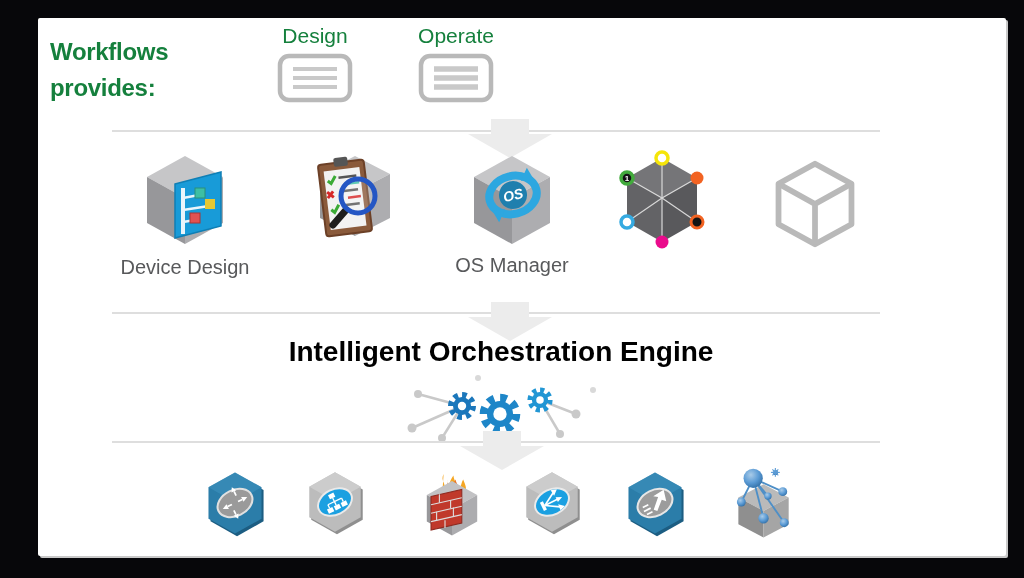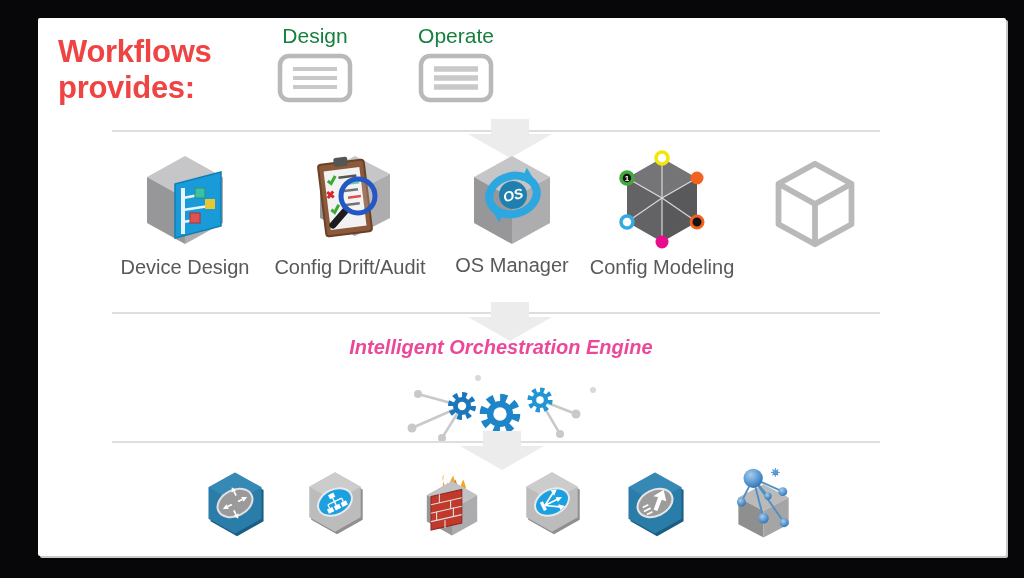--- a/index.html
+++ b/index.html
@@ -3,31 +3,31 @@
 <meta charset="utf-8">
 <style>
   html,body{margin:0;padding:0;background:#07070a;}
   .stage{position:relative;width:1024px;height:578px;background:#07070a;overflow:hidden;
          font-family:"Liberation Sans", sans-serif;}
   .panel{position:absolute;left:38px;top:18px;width:968px;height:538px;background:#ffffff;
          border-radius:2px;box-shadow:2px 2px 0 #c9c9c9;}
   .abs{position:absolute;}
   .ctr{transform:translateX(-50%);}
   
-  .title{left:20px;top:16px;font-size:31px;line-height:36px;font-weight:600;
-         color:#ef4444;letter-spacing:-0.3px;}
+  .title{left:12px;top:16px;font-size:24px;line-height:36px;font-weight:600;
+         color:#15803d;letter-spacing:-0.3px;}
   .wf{top:6px;width:120px;text-align:center;}
   .wf-label{font-size:21px;color:#15803d;margin-bottom:5px;white-space:nowrap;}
   
   .divider{height:2px;background:#dedede;}
   .big-arrow{width:92px;height:40px;}
   
   .feat-label{font-size:20px;color:#58595b;white-space:nowrap;}
   
-  .engine-title{font-size:20px;font-weight:600;color:#ec4899;white-space:nowrap;font-style:italic;}
+  .engine-title{font-size:28px;font-weight:600;color:#000000;white-space:nowrap;}
 </style>
 </head>
 <body>
 
 <div class="stage">
 <div class="panel">
 
   <div class="abs title">
     <div>Workflows</div>
     <div>provides:</div>
@@ -93,21 +93,20 @@
       <line x1="34" y1="42" x2="28" y2="48" stroke="#d62828" stroke-width="3"></line>
       <line x1="41" y1="43" x2="59" y2="43" stroke="#555" stroke-width="2.5"></line>
       <path d="M30 60 l3 3 l5 -7" fill="none" stroke="#3aaa35" stroke-width="3"></path>
       <line x1="41" y1="57" x2="59" y2="57" stroke="#555" stroke-width="2.5"></line>
       <line x1="48" y1="36" x2="61" y2="36" stroke="#3dbfa4" stroke-width="2.5"></line>
       <line x1="48" y1="50" x2="61" y2="50" stroke="#d62828" stroke-width="2.5"></line>
     </g>
     <line x1="46" y1="62" x2="33" y2="77" stroke="#1d1d1d" stroke-width="7" stroke-linecap="round"></line>
     <circle cx="58" cy="48" r="17" fill="rgba(255,255,255,0.18)" stroke="#2456c4" stroke-width="5"></circle>
   </svg>
-  <div class="abs ctr feat-label" style="left:312px;top:238px">Config Drift/Audit</div>
 
   <svg class="abs ctr" style="left:474px;top:132px" width="100" height="100" viewBox="0 0 100 100">
     <polygon points="50,6 88,27 50,48 12,27" fill="#c6c6c8"></polygon>
     <polygon points="12,27 50,48 50,94 12,73" fill="#97979a"></polygon>
     <polygon points="88,27 50,48 50,94 88,73" fill="#adadb0"></polygon>
     <g transform="rotate(-14 51 45)">
       <circle cx="51" cy="45" r="14" fill="#1f7fae"></circle>
       <ellipse cx="51" cy="45" rx="24" ry="19" fill="none" stroke="#2da7e0" stroke-width="8"></ellipse>
       <polygon points="27,55 40,57 31,68" fill="#2da7e0"></polygon>
       <polygon points="75,35 62,33 71,22" fill="#2da7e0"></polygon>
@@ -129,21 +128,20 @@
           <line x1="50" y1="48" x2="15" y2="28"></line>
     </g>
     <circle cx="50" cy="8" r="6" fill="#ffffff" stroke="#f5e50a" stroke-width="3.5"></circle>
     <circle cx="15" cy="28" r="6" fill="#141414" stroke="#42aa3c" stroke-width="3.5"></circle>
     <text x="15" y="31" text-anchor="middle" font-size="8" font-weight="bold" fill="#ffffff" font-family="Liberation Sans, sans-serif">1</text>
     <circle cx="85" cy="28" r="6.5" fill="#f26322"></circle>
     <circle cx="15" cy="72" r="6" fill="#ffffff" stroke="#35aae1" stroke-width="3.5"></circle>
     <circle cx="85" cy="72" r="6" fill="#141414" stroke="#f26322" stroke-width="3"></circle>
     <circle cx="50" cy="92" r="6.5" fill="#ea0b8c"></circle>
   </svg>
-  <div class="abs ctr feat-label" style="left:624px;top:238px">Config Modeling</div>
 
   <svg class="abs ctr" style="left:777px;top:138px" width="96" height="96" viewBox="0 0 100 100">
     <g fill="none" stroke="#b9b9b9" stroke-width="6" stroke-linejoin="round">
       <path d="M50 8 L88 29 L88 71 L50 92 L12 71 L12 29 Z"></path>
       <path d="M12 29 L50 50 L88 29 M50 50 L50 92"></path>
     </g>
   </svg>
 
   <div class="abs divider" style="left:74px;top:294px;width:768px"></div>
   <svg class="abs ctr big-arrow" style="left:472px;top:284px" viewBox="0 0 92 40">

